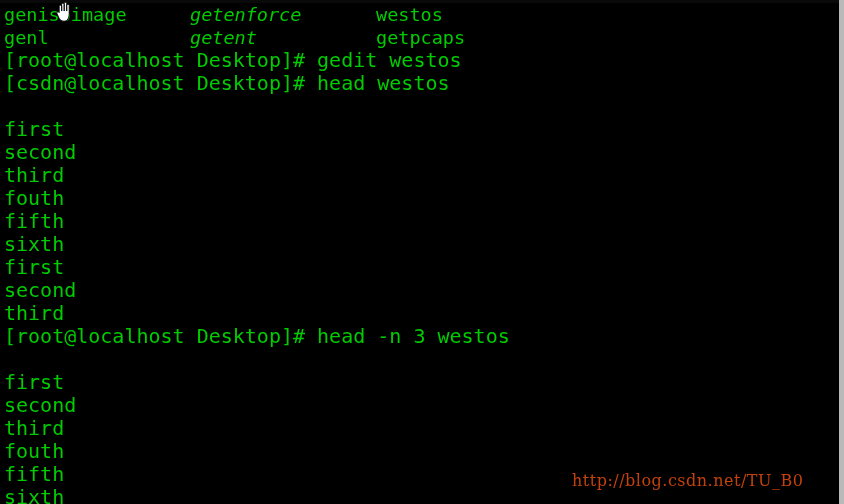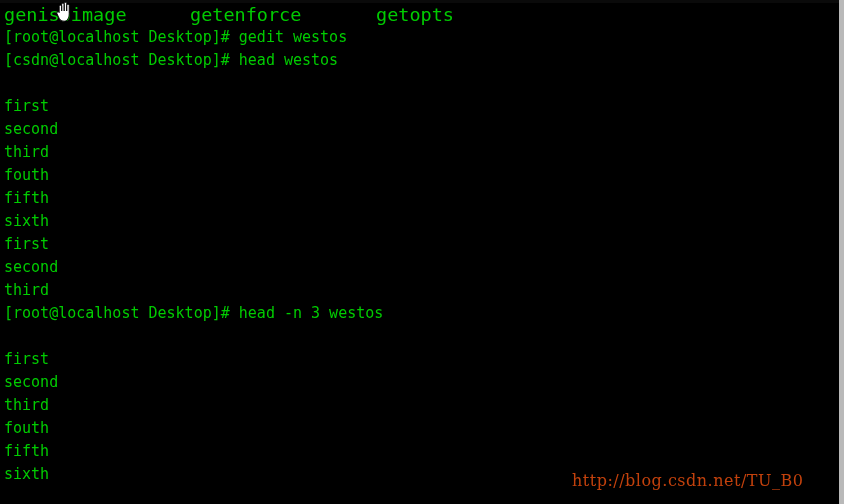--- a/index.html
+++ b/index.html
@@ -40,21 +40,21 @@
     top: 3px;
     width: 838px;
     height: 501px;
     padding: 0;
     box-sizing: border-box;
   }
   .line {
     position: relative;
     height: 23px;
     line-height: 23px;
-    font-size: 15px;
+    font-size: 20px;
     letter-spacing: 0px;
     color: #00cc00;
     white-space: pre;
     padding-left: 4px;
     box-sizing: border-box;
   }
   .line.blank {
     color: transparent;
   }
   
@@ -64,21 +64,21 @@
     line-height: 23px;
     font-size: 18.5px;
     color: #00cc00;
     white-space: pre;
   }
   .cols .c {
     position: absolute;
     top: 0;
   }
   .cols .c1 { left: 4px; }
-  .cols .c2 { left: 190px; }
+  .cols .c2 { left: 190px; font-style: italic; }
   .cols .c3 { left: 376px; }
 
   
   #cursor {
     position: absolute;
     left: 55px;
     top: 0px;
     width: 20px;
     height: 24px;
     pointer-events: none;
@@ -100,23 +100,28 @@
 
 <div id="screen">
 
   <div id="top-strip"></div>
 
   <div id="terminal">
 
     <div class="cols">
       <span class="c c1">genisoimage</span>
       <span class="c c2">getenforce</span>
-      <span class="c c3">getopts</span>
+      <span class="c c3">westos</span>
     </div>
 
+    <div class="cols">
+      <span class="c c1">genl</span>
+      <span class="c c2">getent</span>
+      <span class="c c3">getpcaps</span>
+    </div>
 
     <div class="line">[root@localhost Desktop]# gedit westos</div>
     <div class="line">[csdn@localhost Desktop]# head westos</div>
 
     <div class="line blank"> </div>
 
     <div class="line">first</div>
     <div class="line">second</div>
     <div class="line">third</div>
     <div class="line">fouth</div>

